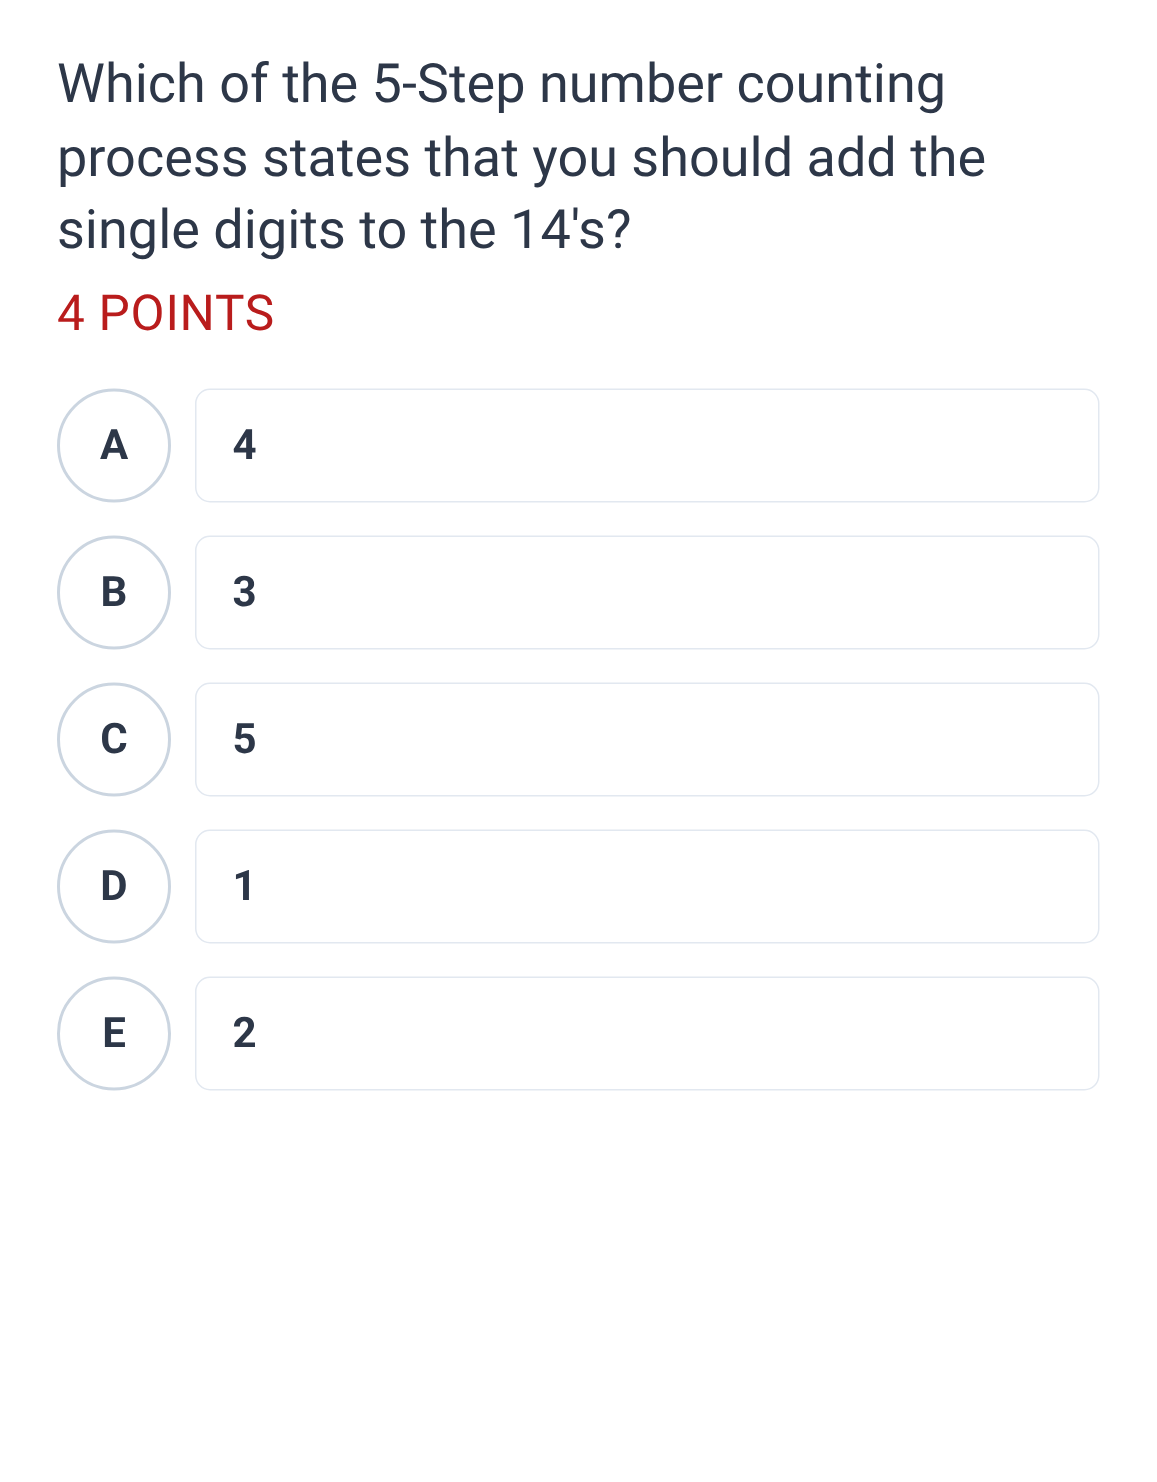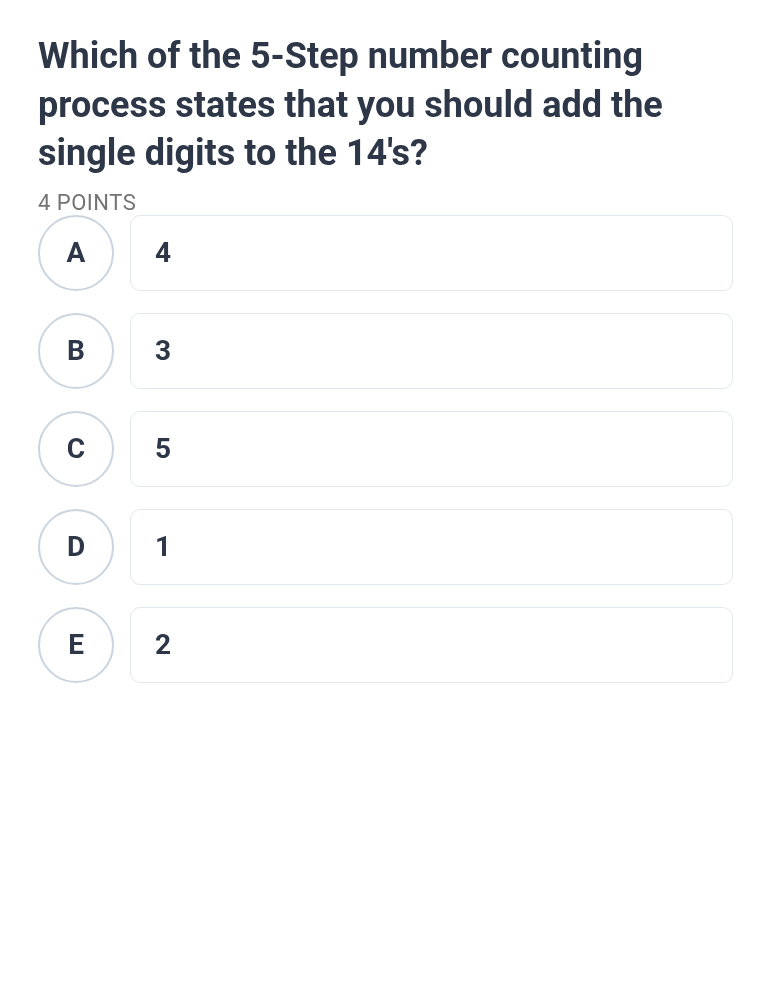--- a/index.html
+++ b/index.html
@@ -9,30 +9,31 @@
     }
     body {
       font-family: -apple-system, BlinkMacSystemFont, "Segoe UI", Roboto, Helvetica, Arial, sans-serif;
       background: #ffffff;
       padding: 32px 38px;
       width: 771px;
       color: #2d3748;
     }
     .question-text {
       font-size: 36px;
-      font-weight: 700;
+      font-weight: 400;
       color: #2d3748;
       line-height: 1.35;
       margin-bottom: 12px;
     }
     .points-text {
-      font-size: 22px;
+      font-size: 33px;
       font-weight: 400;
-      color: #737373;
+      color: #b91c1c;
       letter-spacing: 0.5px;
+      margin-bottom: 30px;
     }
     .options-container {
       display: flex;
       flex-direction: column;
       gap: 22px;
     }
     .option-row {
       display: flex;
       align-items: center;
       gap: 16px;

